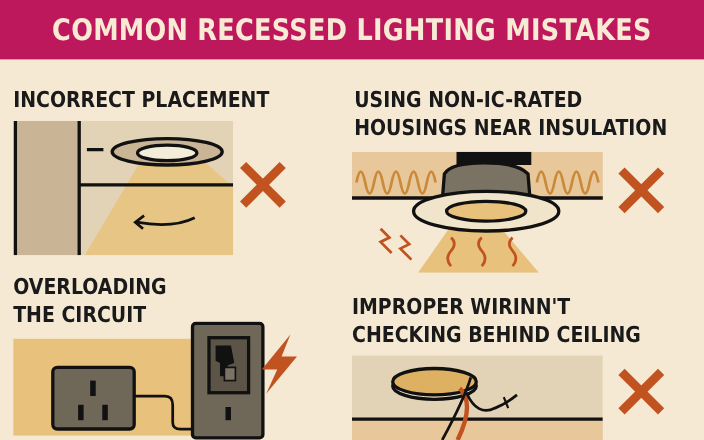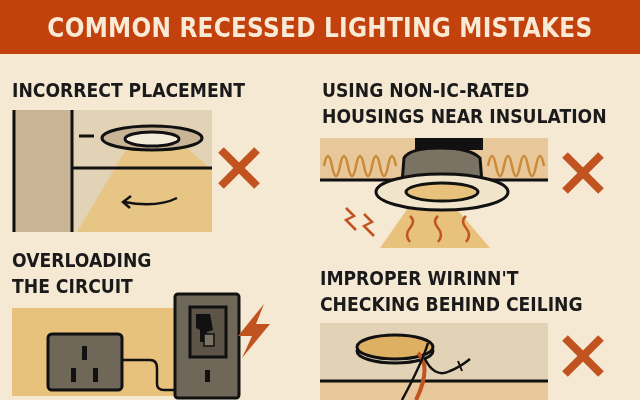--- a/index.html
+++ b/index.html
@@ -1,17 +1,17 @@
 <!DOCTYPE html>
 <html><head>
   <meta charset="utf-8">
   <style>
     html, body { margin:0; padding:0; }
     body { width:640px; height:400px; overflow:hidden; background:#f6e9d4; font-family:"DejaVu Sans", sans-serif; position:relative; }
-    .banner { position:absolute; left:0; top:0; width:640px; height:54px; background:#c2410c; display:flex; align-items:center; justify-content:center; }
+    .banner { position:absolute; left:0; top:0; width:640px; height:54px; background:#be185d; display:flex; align-items:center; justify-content:center; }
     .banner h1 { margin:0; color:#f8ead4; font-family:"DejaVu Sans", sans-serif; font-weight:bold; font-size:27px; letter-spacing:0.3px; white-space:nowrap; transform:scaleX(0.86); }
     .title { position:absolute; margin:0; color:#1a1a1a; font-weight:bold; font-size:20px; line-height:24px; white-space:nowrap; transform-origin:left top; transform:scaleX(0.86); }
     .illus { position:absolute; }
     .xmark { position:absolute; }
   </style>
 </head>
 <body>
 
 <div class="banner">
   <h1>COMMON RECESSED LIGHTING MISTAKES</h1>

